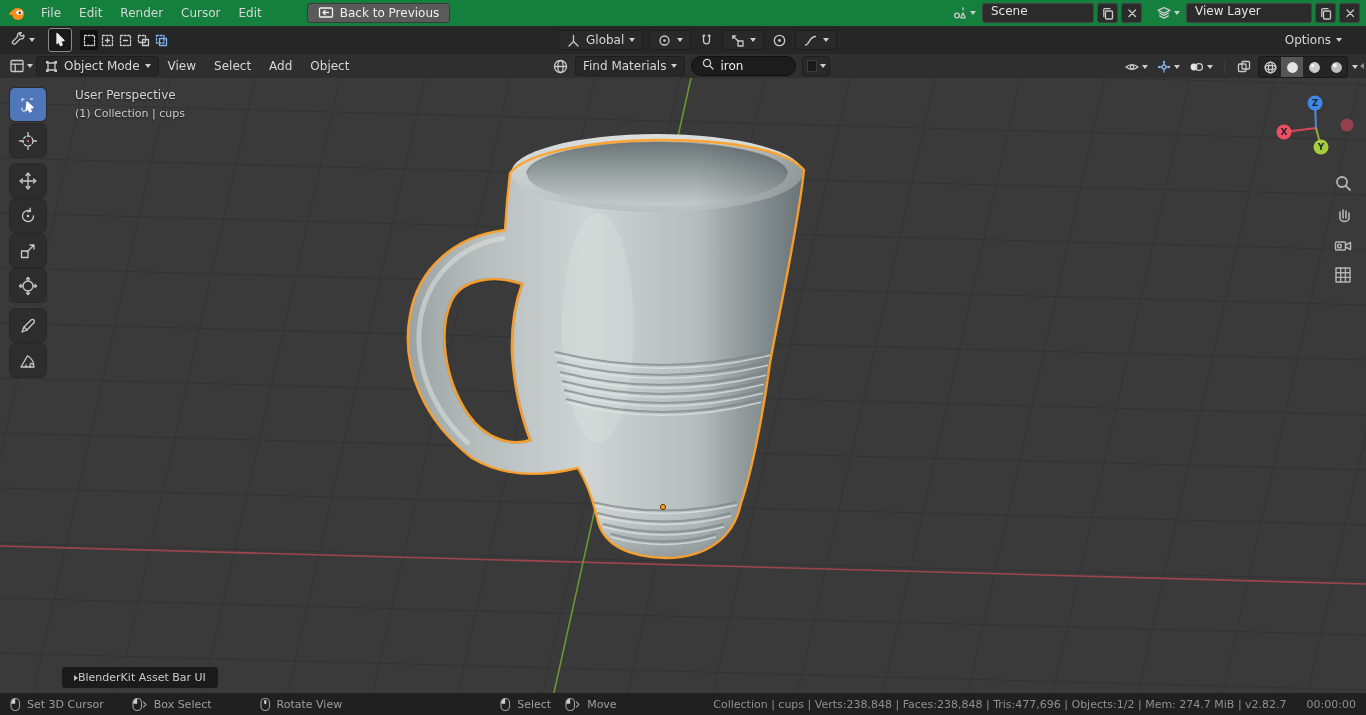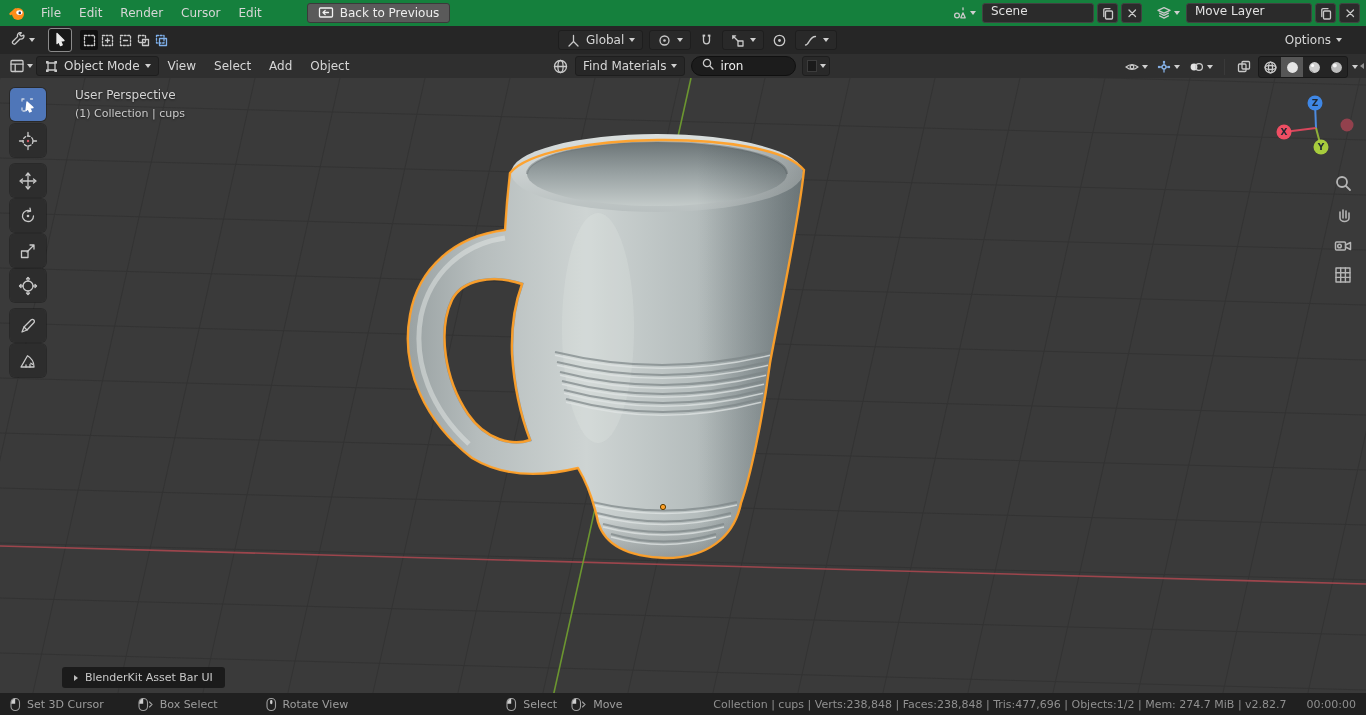--- a/index.html
+++ b/index.html
@@ -40,28 +40,28 @@
   .segbtn.active{background:#565656}
   .collapse-tri{position:absolute;right:2px;top:9px;width:0;height:0;border-top:3.5px solid transparent;border-bottom:3.5px solid transparent;border-right:4.5px solid #8f8f8f}
   
   #ltool{position:absolute;left:10px;top:10px;width:36px;display:flex;flex-direction:column;gap:2px;z-index:10}
   .tbtn{height:33px;border-radius:5px;background:rgba(44,44,44,.92);box-shadow:0 0 0 1px rgba(0,0,0,.28);display:flex;align-items:center;justify-content:center}
   .tbtn.active{background:#4f76b8}
   .mt1{margin-top:1px}.mt5{margin-top:5px}
   
   .ovl1{position:absolute;left:75px;top:10px;font-size:12px;color:#d4d4d4;text-shadow:0 1px 2px rgba(0,0,0,.55);z-index:5}
   .ovl2{position:absolute;left:75px;top:29px;font-size:11px;color:#c9c9c9;text-shadow:0 1px 2px rgba(0,0,0,.55);z-index:5}
-  .assetbar{position:absolute;left:62px;bottom:5px;height:21px;display:flex;align-items:center;gap:7px;padding:0 12px;background:rgba(22,22,22,.85);border-radius:3px;font-size:11px;color:#c9c9c9;z-index:6}
+  .assetbar{position:absolute;left:62px;bottom:5px;height:21px;display:flex;align-items:center;padding:0 12px;background:rgba(22,22,22,.85);border-radius:3px;font-size:11px;color:#c9c9c9;z-index:6}
   .tri-r{width:0;height:0;border-top:3.5px solid transparent;border-bottom:3.5px solid transparent;border-left:4.5px solid #bdbdbd}
   .gizmo{position:absolute;right:8px;top:14px;z-index:7}
   .gizmo text{font-family:"DejaVu Sans",sans-serif;font-size:9px;font-weight:bold;fill:#1d2733}
   .navbtn{position:absolute;right:10px;width:26px;height:26px;border-radius:13px;display:flex;align-items:center;justify-content:center;z-index:7}
   
   .hint{display:flex;align-items:center;gap:6px;white-space:nowrap}
-  .ml26{margin-left:26px}.ml40{margin-left:40px}.ml150{margin-left:150px}.ml6{margin-left:6px}
+  .ml26{margin-left:20px}.ml40{margin-left:40px}.ml150{margin-left:150px}.ml6{margin-left:6px}
   .stats{margin-left:auto;white-space:nowrap;color:#8f8f8f}
   .time{margin-left:12px;color:#8f8f8f}
   
   svg.i{display:block;stroke:#c9c9c9;fill:none;stroke-width:1.3;stroke-linecap:round;stroke-linejoin:round}
   svg.iw{display:block;stroke:#f2f2f2;fill:none;stroke-width:1.3;stroke-linecap:round;stroke-linejoin:round}
   svg.mi{display:block;stroke:#9f9f9f;fill:none;stroke-width:1.1;stroke-linecap:round}
 </style>
 </head>
 <body>
 
@@ -113,21 +113,21 @@
     </div>
     <div class="iconchev" style="margin-left:8px">
       <svg class="i" width="16" height="16">
           <path d="M8,2.6 L14,5.4 8,8.2 2,5.4 Z"></path>
           <path d="M3.6,8.2 L8,10.4 12.4,8.2"></path>
           <path d="M3.6,10.9 L8,13.1 12.4,10.9"></path>
         </svg>
       <span class="chev"></span>
     </div>
     <div class="dbfield w-layer">
-      <span>Move Layer</span>
+      <span>View Layer</span>
     </div>
     <div class="dbbtn">
       <svg class="i" width="15" height="15">
           <rect x="5.5" y="5" width="7" height="8" rx="1"></rect>
           <path d="M3.8,10.5 V3.8 a1.2,1.2 0 0 1 1.2,-1.2 H10"></path>
         </svg>
     </div>
     <div class="dbbtn">
       <svg class="i" width="14" height="14">
           <path d="M4,4 L10.5,10.5 M10.5,4 L4,10.5"></path>

